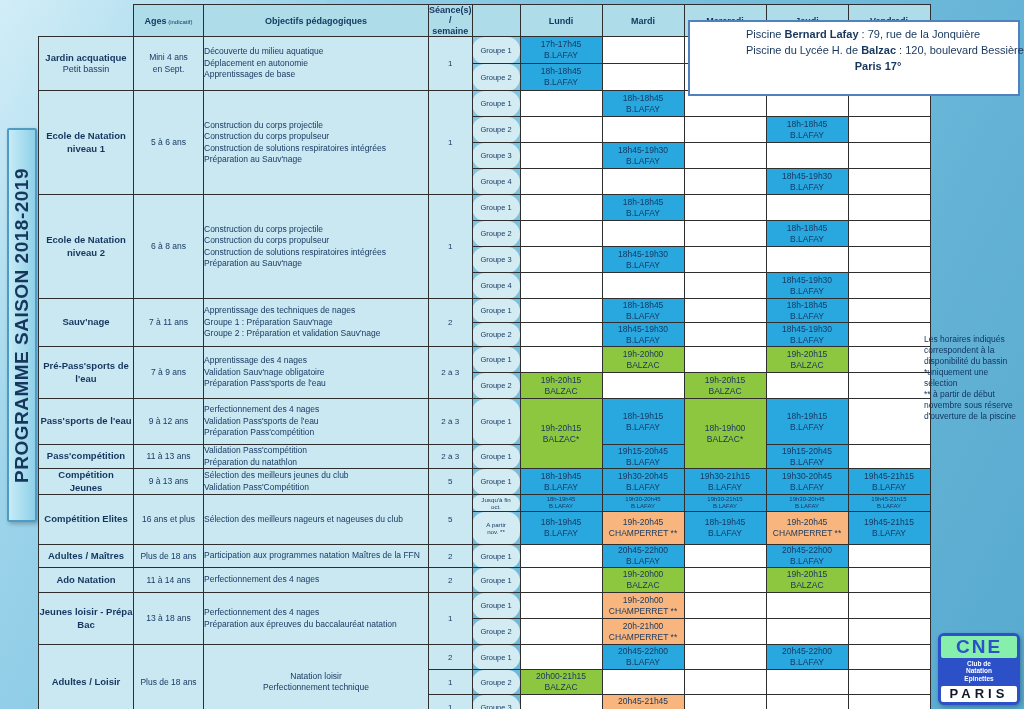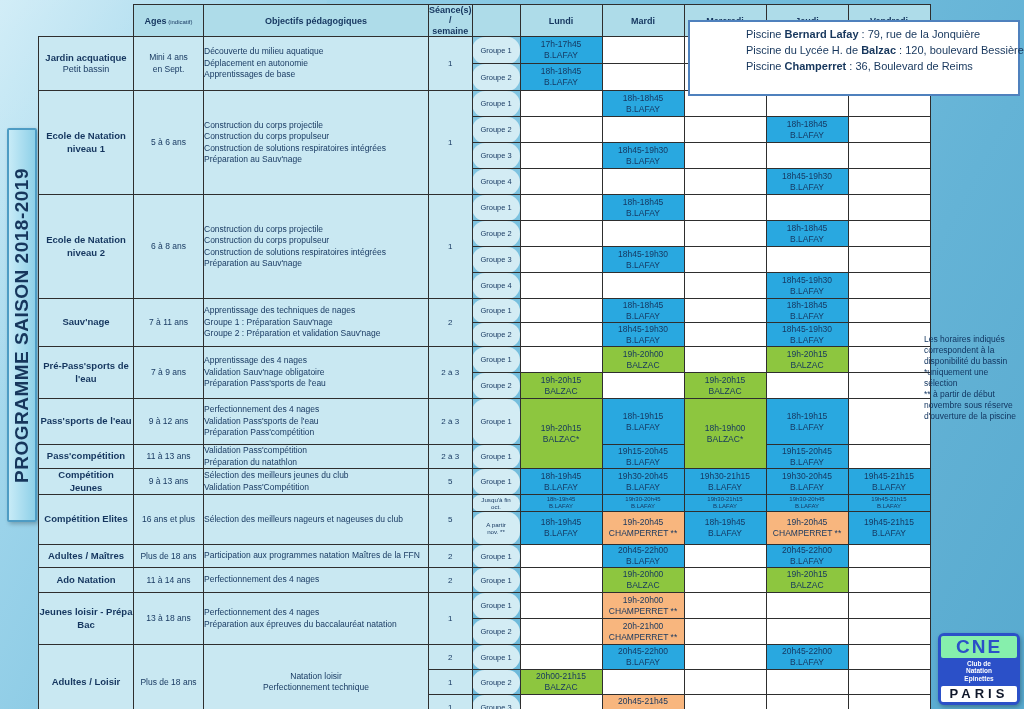--- a/index.html
+++ b/index.html
@@ -557,21 +557,21 @@
         <td class="cell"></td>
         <td class="cell"></td>
         <td class="cell"></td>
       </tr>
     </tbody>
   </table>
 
 <div id="infobox">
     <div class="iline"><span>Piscine </span><b>Bernard Lafay</b><span> : 79, rue de la Jonquière</span></div>
     <div class="iline"><span>Piscine du Lycée H. de </span><b>Balzac</b><span> : 120, boulevard Bessières</span></div>
-    <div class="iline"><span>Piscine </span><b>Champerret</b><span> : 36, Boulevard de Reims</span></div>
+    <div class="iline center"><span></span><b>Paris 17°</b><span></span></div>
   </div>
 
 <div id="sidenote">Les horaires indiqués correspondent à la disponibilité du bassin
 *uniquement une sélection
 ** à partir de début novembre sous réserve d'ouverture de la piscine</div>
 
 <div id="logo">
   <div class="logo-top">CNE</div>
   <div class="logo-mid">Club de
 Natation

